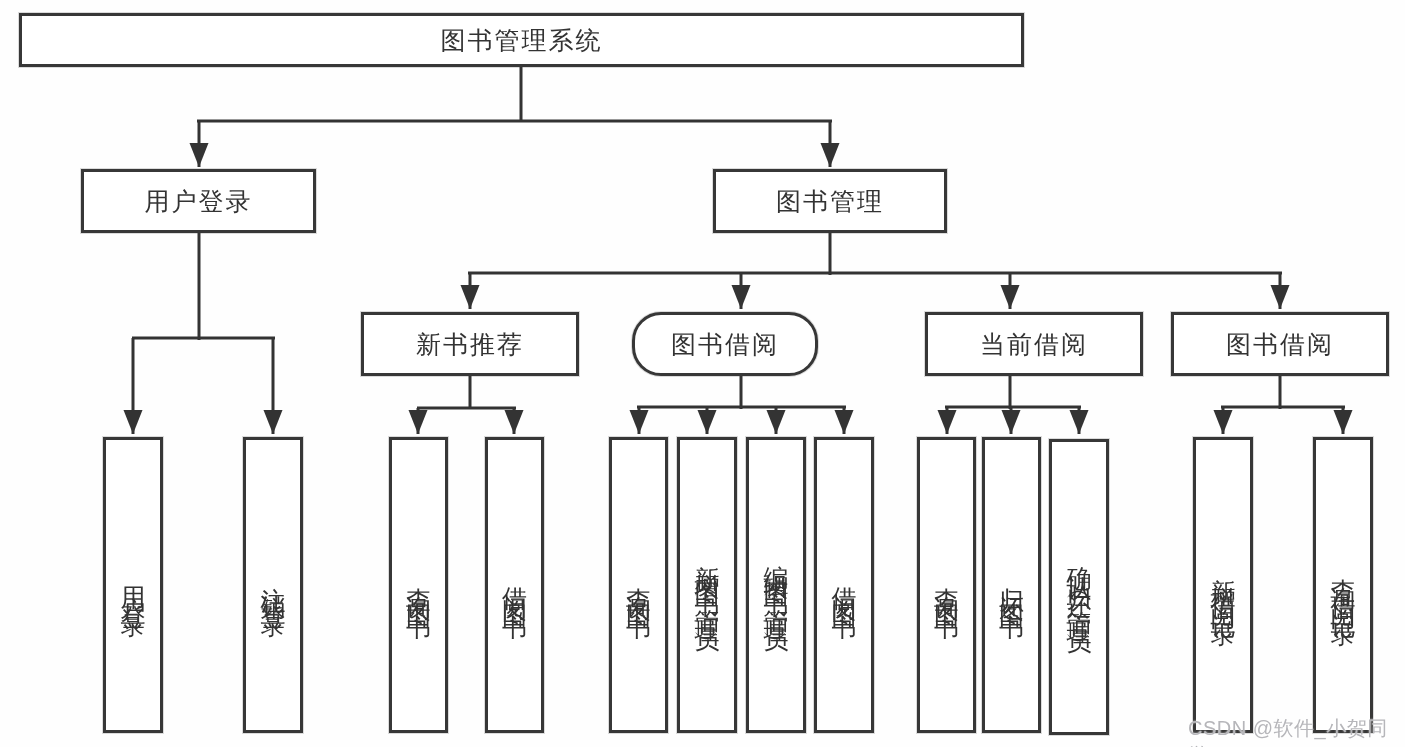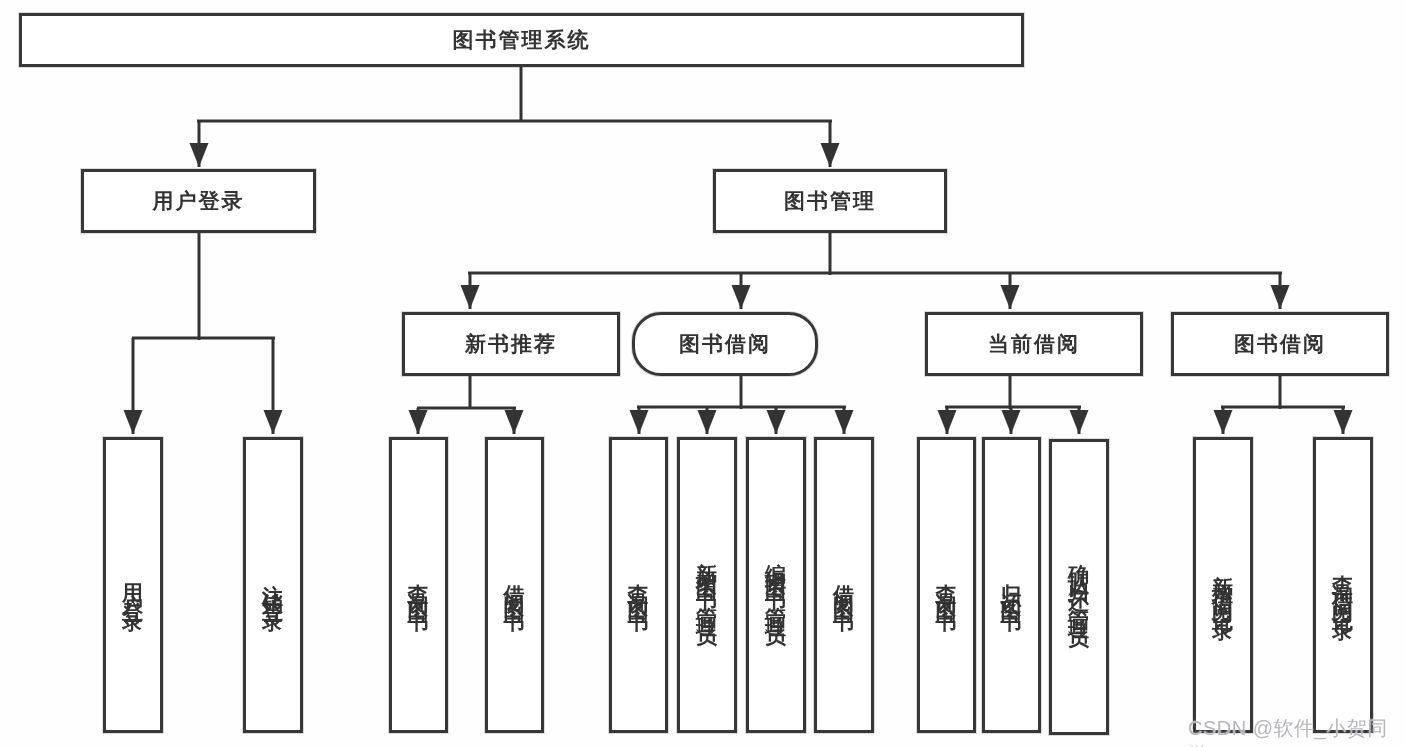--- a/index.html
+++ b/index.html
@@ -6,23 +6,22 @@
   .stage {
     position:relative; width:1405px; height:747px;
     background:#fefefe; overflow:hidden;
     font-family:"Liberation Sans","DejaVu Sans",sans-serif;
   }
   .wires { position:absolute; left:0; top:0; width:1405px; height:747px; }
   .box {
     position:absolute; box-sizing:border-box;
     background:#ffffff; border:3px solid #373737;
     display:flex; align-items:center; justify-content:center;
-    color:#333333; font-size:21px; letter-spacing:2px;
+    color:#333333; font-size:25px; letter-spacing:2px;
     box-shadow:0 0 0 1px rgba(60,60,60,0.18);
-    font-weight:bold;
   }
   .leaf span {
     writing-mode:vertical-rl; text-orientation:mixed;
     letter-spacing:9px; line-height:1; white-space:nowrap;
   }
   .watermark {
     position:absolute; left:1188px; top:715px;
     color:#b6b6ba; font-size:20px; letter-spacing:0.5px;
     text-shadow:0 0 2px #ffffff;
   }
@@ -86,21 +85,21 @@
     <span>图书管理系统</span>
   </div>
 
   <div class="box" style="left:81px; top:169px; width:235px; height:64px;">
     <span>用户登录</span>
   </div>
   <div class="box" style="left:713px; top:169px; width:234px; height:64px;">
     <span>图书管理</span>
   </div>
 
-  <div class="box" style="left:361px; top:312px; width:218px; height:64px;margin-left:41px;">
+  <div class="box" style="left:361px; top:312px; width:218px; height:64px;">
     <span>新书推荐</span>
   </div>
   <div class="box" style="left:632px; top:312px; width:186px; height:64px;border-radius:29px;">
     <span>图书借阅</span>
   </div>
   <div class="box" style="left:901px; top:312px; width:218px; height:64px;margin-left:24px;">
     <span>当前借阅</span>
   </div>
   <div class="box" style="left:1171px; top:312px; width:218px; height:64px;">
     <span>图书借阅</span>

